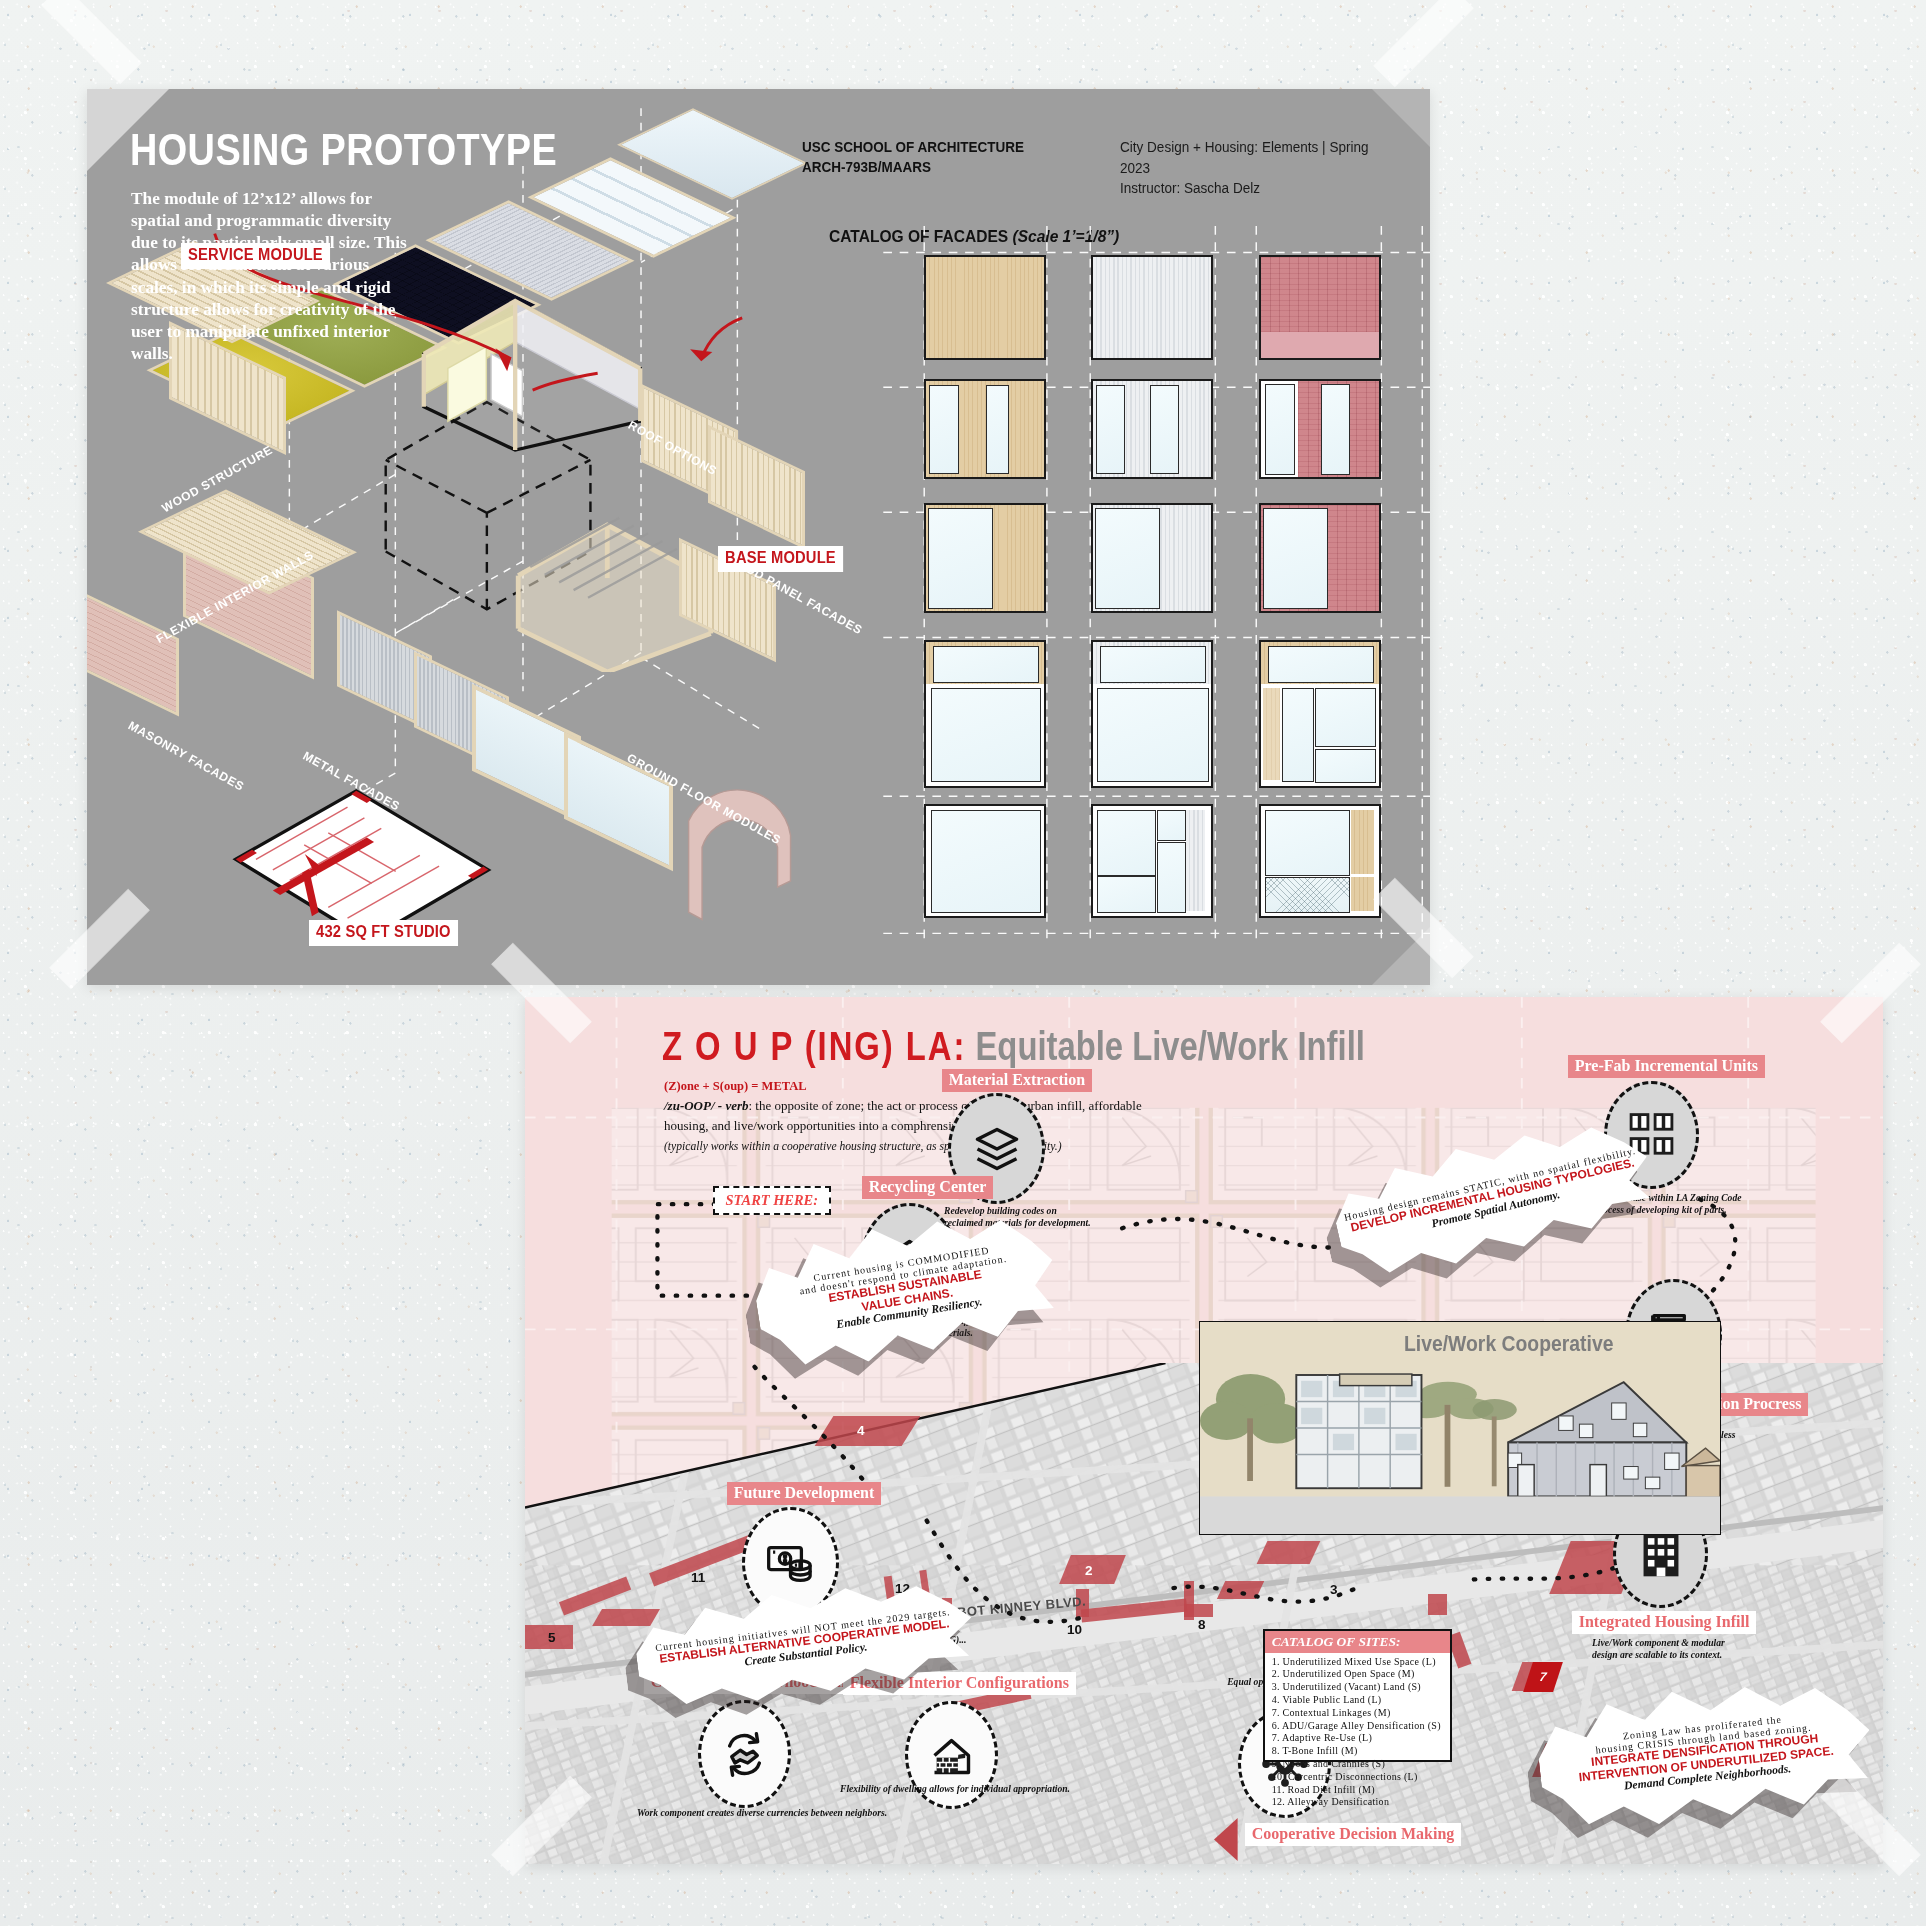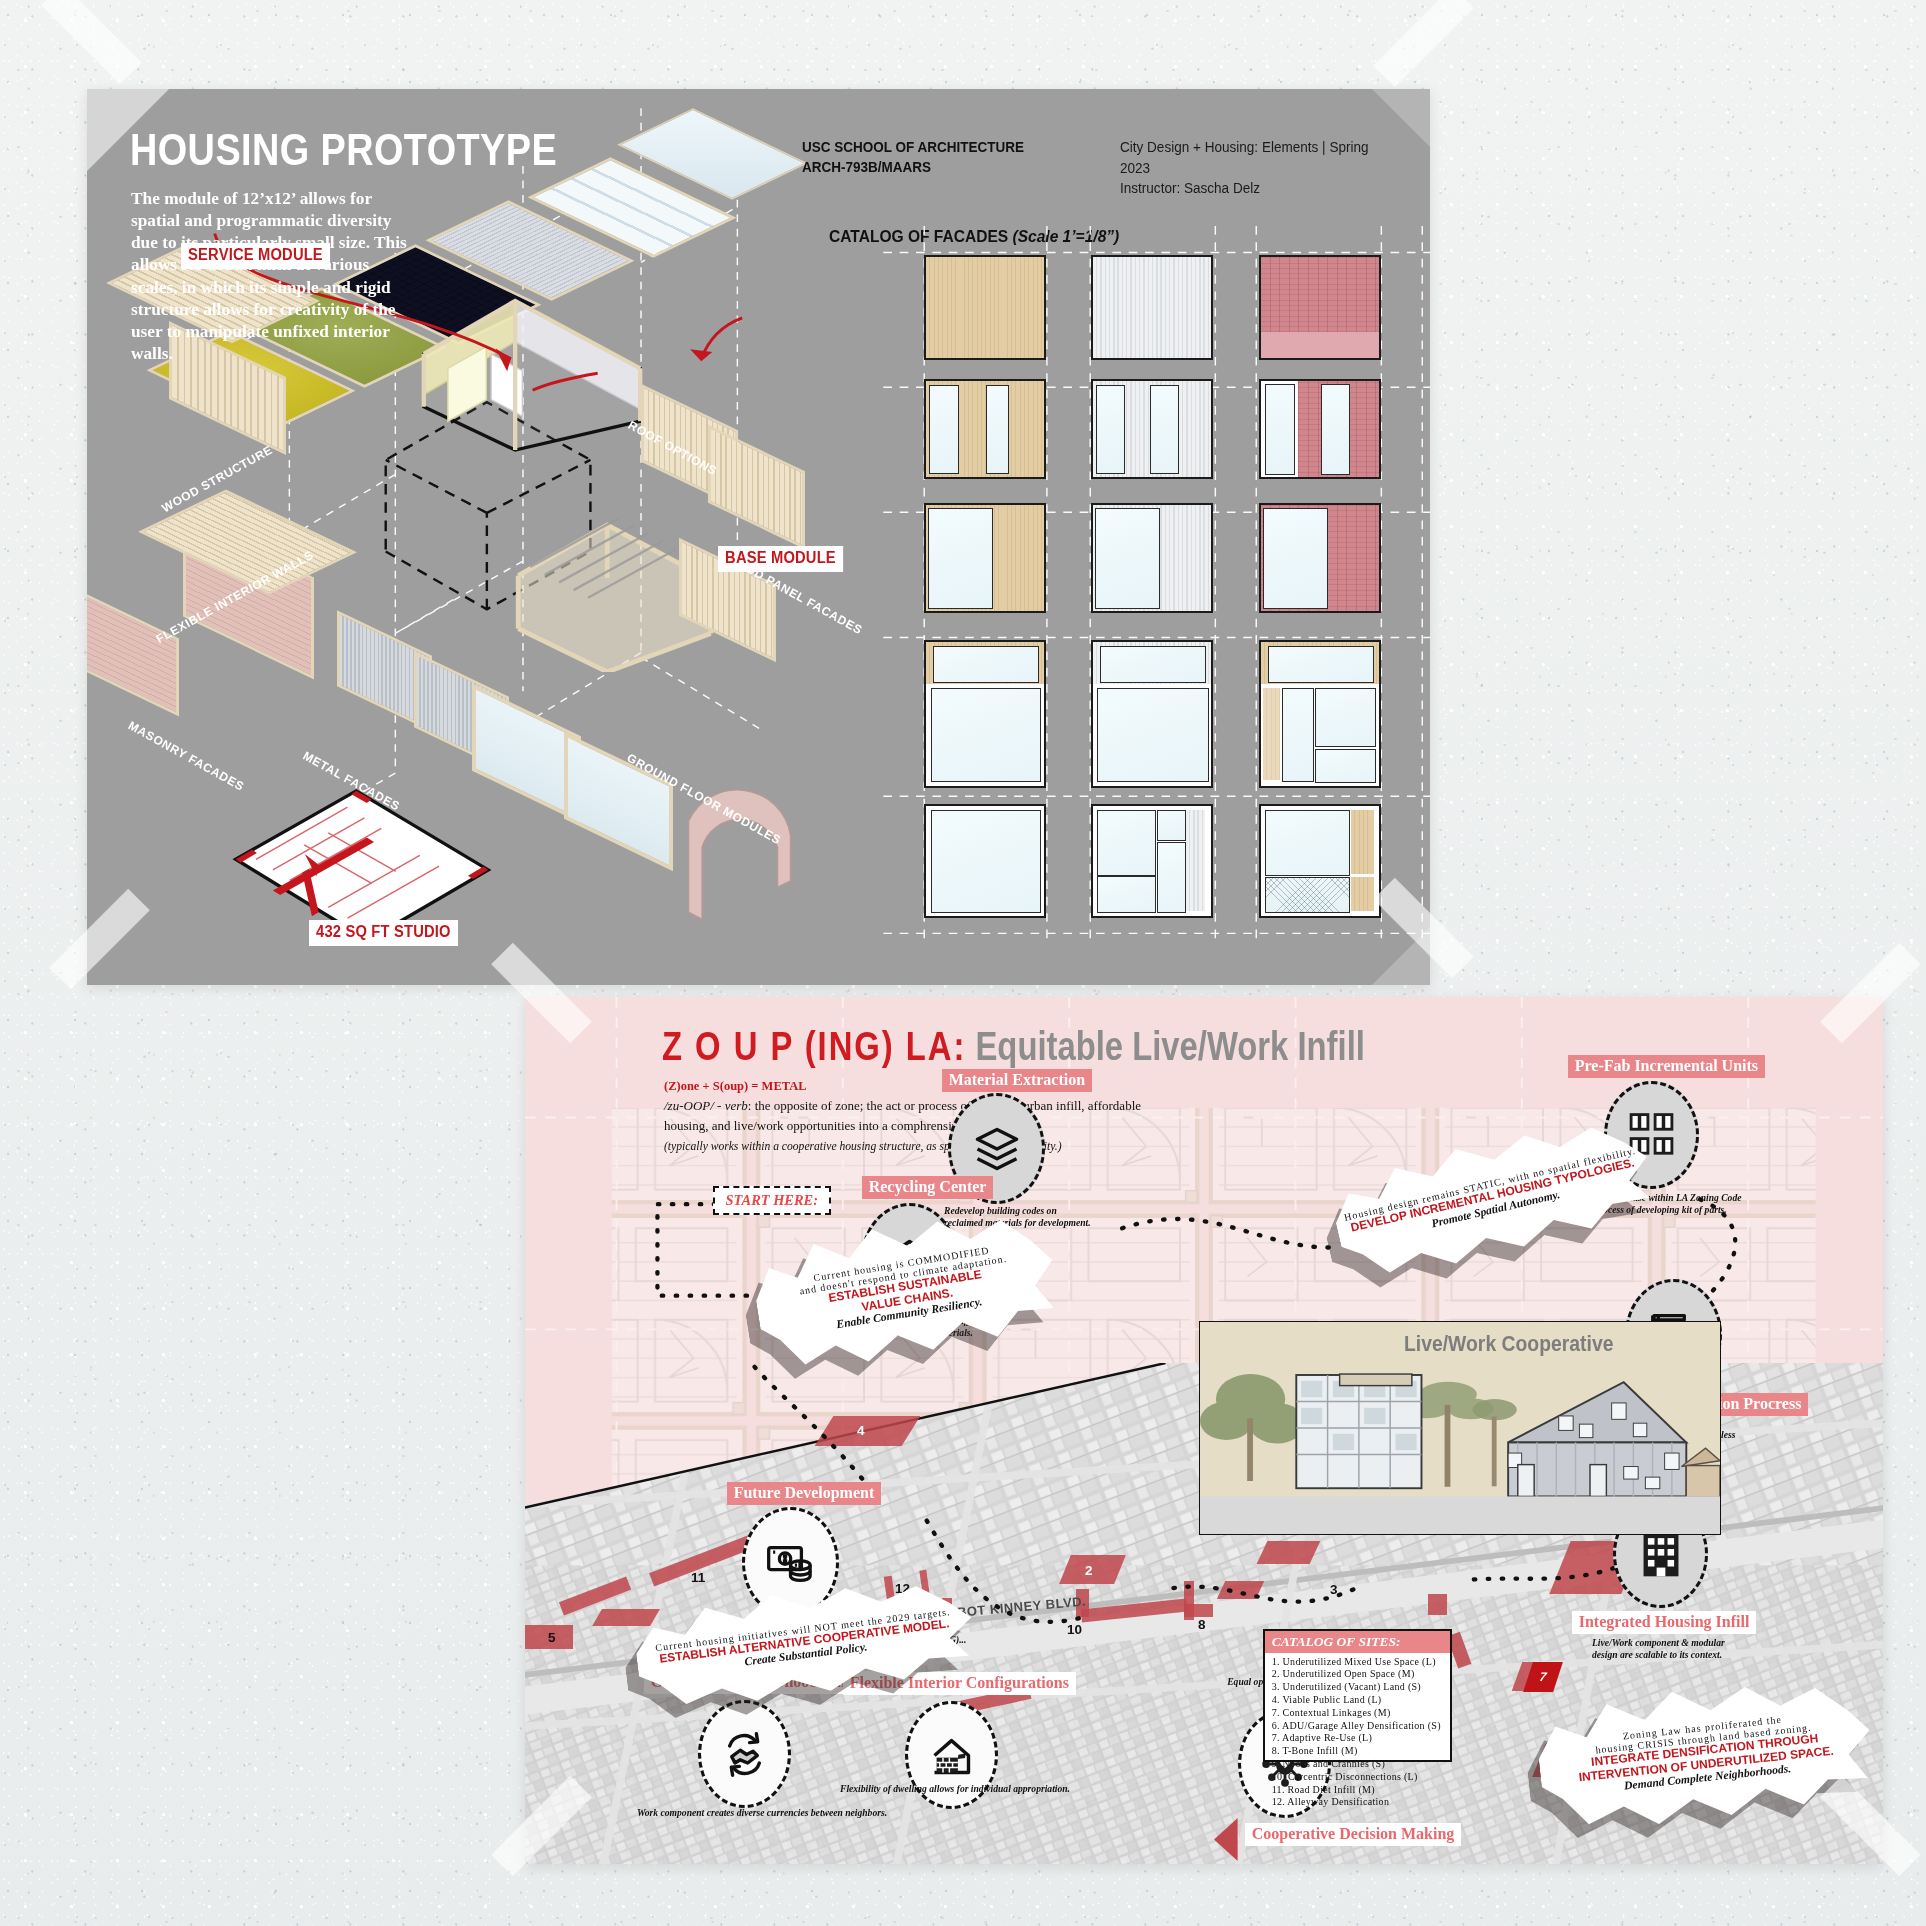--- a/index.html
+++ b/index.html
@@ -107,21 +107,21 @@
   
   .b2-title{position:absolute;left:137px;top:26.5px;white-space:nowrap;
     font-family:"Liberation Sans Narrow","Liberation Sans",sans-serif;
     font-weight:bold;font-size:40px;transform:scaleX(.82);transform-origin:left top;}
   .b2-title .red{color:#d01b20;letter-spacing:2.4px;}
   .b2-title .gry{color:#8d8d8d;letter-spacing:0px;}
   .b2-def1{position:absolute;left:139px;top:82px;color:#c4161c;
     font-family:"Liberation Serif",serif;font-weight:bold;font-size:12.5px;}
   .b2-def2{position:absolute;left:139px;top:99px;width:486px;color:#121212;
     font-family:"Liberation Serif",serif;font-size:13px;line-height:1.5;}
-  .b2-def2 b{font-weight:normal;font-style:italic;}
+  .b2-def2 b{font-weight:bold;font-style:italic;}
   .b2-def3{position:absolute;left:139px;top:143px;width:486px;color:#121212;
     font-family:"Liberation Serif",serif;font-style:italic;font-size:11.6px;}
 
   .starthere{position:absolute;background:#fff;border:2.4px dashed #111;
     padding:3.9px 10.6px;font-family:"Liberation Serif",serif;font-weight:bold;font-style:italic;
     font-size:14.4px;color:#ef4444;z-index:12;white-space:nowrap;}
 
   
   .chip{position:absolute;background:#e8868a;color:#fff;padding:1.9px 6.7px 3.4px;
     font-family:Liberation Serif, serif;font-weight:bold;font-size:16px;

